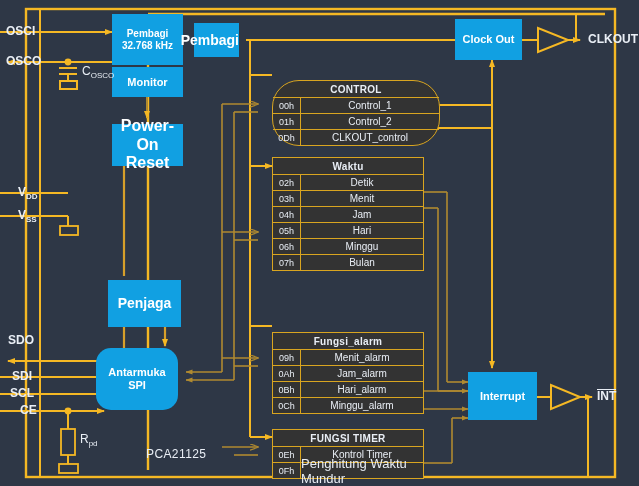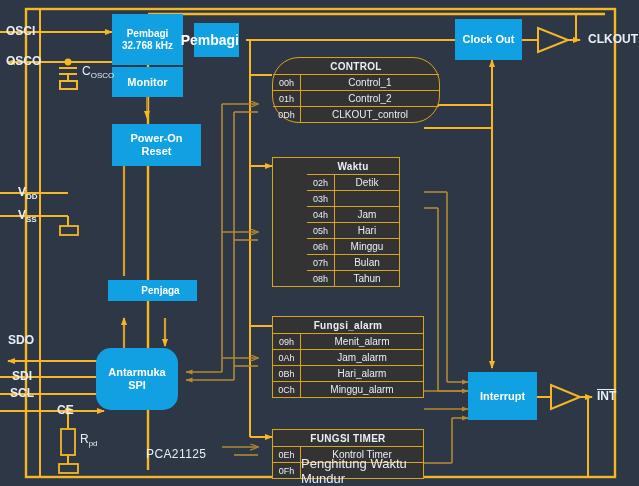--- a/index.html
+++ b/index.html
@@ -172,103 +172,100 @@
     <div>
       <span>Pembagi</span><br>
       <span>32.768 kHz</span>
     </div>
   </div>
 
   <div class="blk" style="left:112px;top:67px;width:71px;height:30px;font-size:11px;">
     <span>Monitor</span>
   </div>
 
-  <div class="blk" style="left:112px;top:124px;width:89px;height:42px;font-size:11px;justify-content:center;">
+  <div class="blk" style="left:112px;top:124px;width:71px;height:42px;font-size:16px;justify-content:center;">
     <div>
       <span>Power-On</span><br>
       <span>Reset</span>
     </div>
   </div>
 
   <div class="blk" style="left:194px;top:23px;width:45px;height:34px;font-size:14px;justify-content:flex-end;">
     <span>Pembagi</span>
   </div>
 
   <div class="blk" style="left:455px;top:19px;width:67px;height:41px;font-size:11px;">
     <span>Clock Out</span>
   </div>
 
-  <div class="blk" style="left:108px;top:280px;width:73px;height:21px;font-size:10px;padding-left:16px;">
+  <div class="blk" style="left:108px;top:280px;width:73px;height:47px;font-size:14px;">
     <span>Penjaga</span>
   </div>
 
   <div class="blk" style="left:96px;top:348px;width:82px;height:62px;font-size:11px;border-radius:15px;">
     <div>
       <span>Antarmuka</span><br>
       <span>SPI</span>
     </div>
   </div>
 
   <div class="blk" style="left:468px;top:372px;width:69px;height:48px;font-size:11px;">
     <span>Interrupt</span>
   </div>
 
   <svg>
     <polygon points="538,28 538,52 568,40" fill="none" stroke="#f5b824" stroke-width="2"></polygon>
     <polygon points="551,385 551,409 580,397" fill="none" stroke="#f5b824" stroke-width="2"></polygon>
   </svg>
 
-  <div class="tbl" style="left:272px;top:57px;width:168px;border-radius:27px;">
+  <div class="tbl" style="left:272px;top:80px;width:168px;border-radius:27px;">
     <div class="thead">CONTROL</div>
     <div class="trow">
       <div class="taddr">00h</div>
       <div class="tname">Control_1</div>
     </div>
     <div class="trow">
       <div class="taddr">01h</div>
       <div class="tname">Control_2</div>
     </div>
     <div class="trow">
       <div class="taddr">0Dh</div>
       <div class="tname">CLKOUT_control</div>
     </div>
   </div>
 
-  <div class="tbl" style="left:272px;top:157px;width:128px;padding-left:34px;">
+  <div class="tbl" style="left:272px;top:157px;width:152px;">
     <div class="thead">Waktu</div>
     <div class="trow">
       <div class="taddr">02h</div>
       <div class="tname">Detik</div>
     </div>
     <div class="trow">
       <div class="taddr">03h</div>
+      <div class="tname">Menit</div>
     </div>
     <div class="trow">
       <div class="taddr">04h</div>
       <div class="tname">Jam</div>
     </div>
     <div class="trow">
       <div class="taddr">05h</div>
       <div class="tname">Hari</div>
     </div>
     <div class="trow">
       <div class="taddr">06h</div>
       <div class="tname">Minggu</div>
     </div>
     <div class="trow">
       <div class="taddr">07h</div>
       <div class="tname">Bulan</div>
     </div>
-    <div class="trow">
-      <div class="taddr">08h</div>
-      <div class="tname">Tahun</div>
-    </div>
-  </div>
-
-  <div class="tbl" style="left:272px;top:316px;width:152px;">
+  </div>
+
+  <div class="tbl" style="left:272px;top:332px;width:152px;">
     <div class="thead">Fungsi_alarm</div>
     <div class="trow">
       <div class="taddr">09h</div>
       <div class="tname">Menit_alarm</div>
     </div>
     <div class="trow">
       <div class="taddr">0Ah</div>
       <div class="tname">Jam_alarm</div>
     </div>
     <div class="trow">
@@ -299,21 +296,21 @@
   <div class="pin" style="left:18px;top:185px;">
     <span>V</span><sub>DD</sub>
   </div>
   <div class="pin" style="left:18px;top:208px;">
     <span>V</span><sub>SS</sub>
   </div>
 
   <div class="pin" style="left:8px;top:333px;text-align:center;">SDO</div>
   <div class="pin" style="left:12px;top:369px;">SDI</div>
   <div class="pin" style="left:10px;top:386px;">SCL</div>
-  <div class="pin" style="left:20px;top:403px;margin-left:37px;">CE</div>
+  <div class="pin" style="left:20px;top:403px;">CE</div>
 
   <div class="pin" style="left:588px;top:32px;">CLKOUT</div>
   <div class="pin" style="left:597px;top:389px;">
     <span class="ovl">INT</span>
   </div>
 
   <div class="lbl" style="left:82px;top:64px;font-size:12px;">
     <span>C</span><sub>OSCO</sub>
   </div>
 

